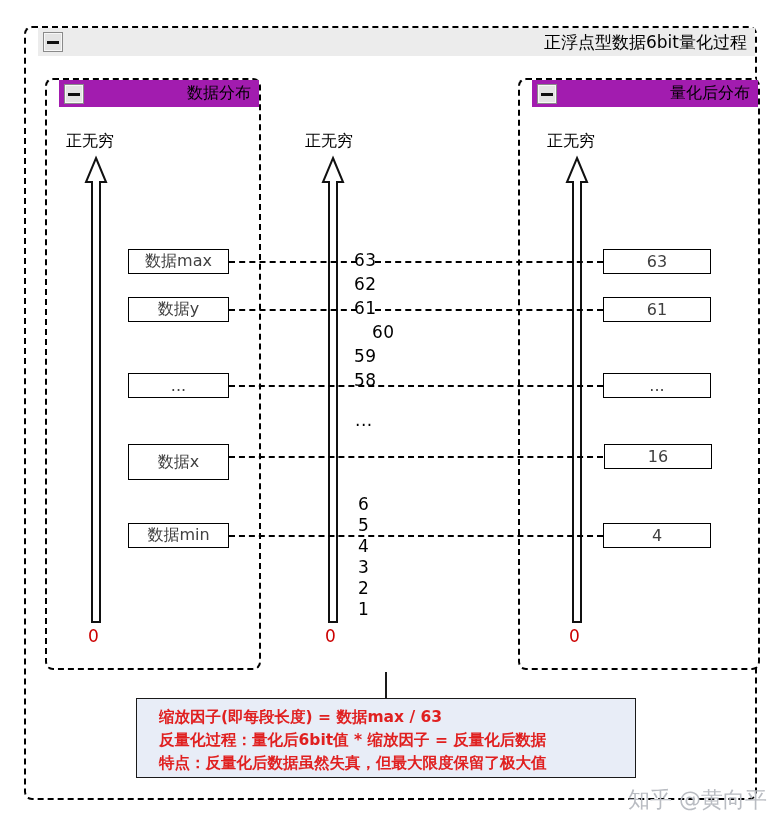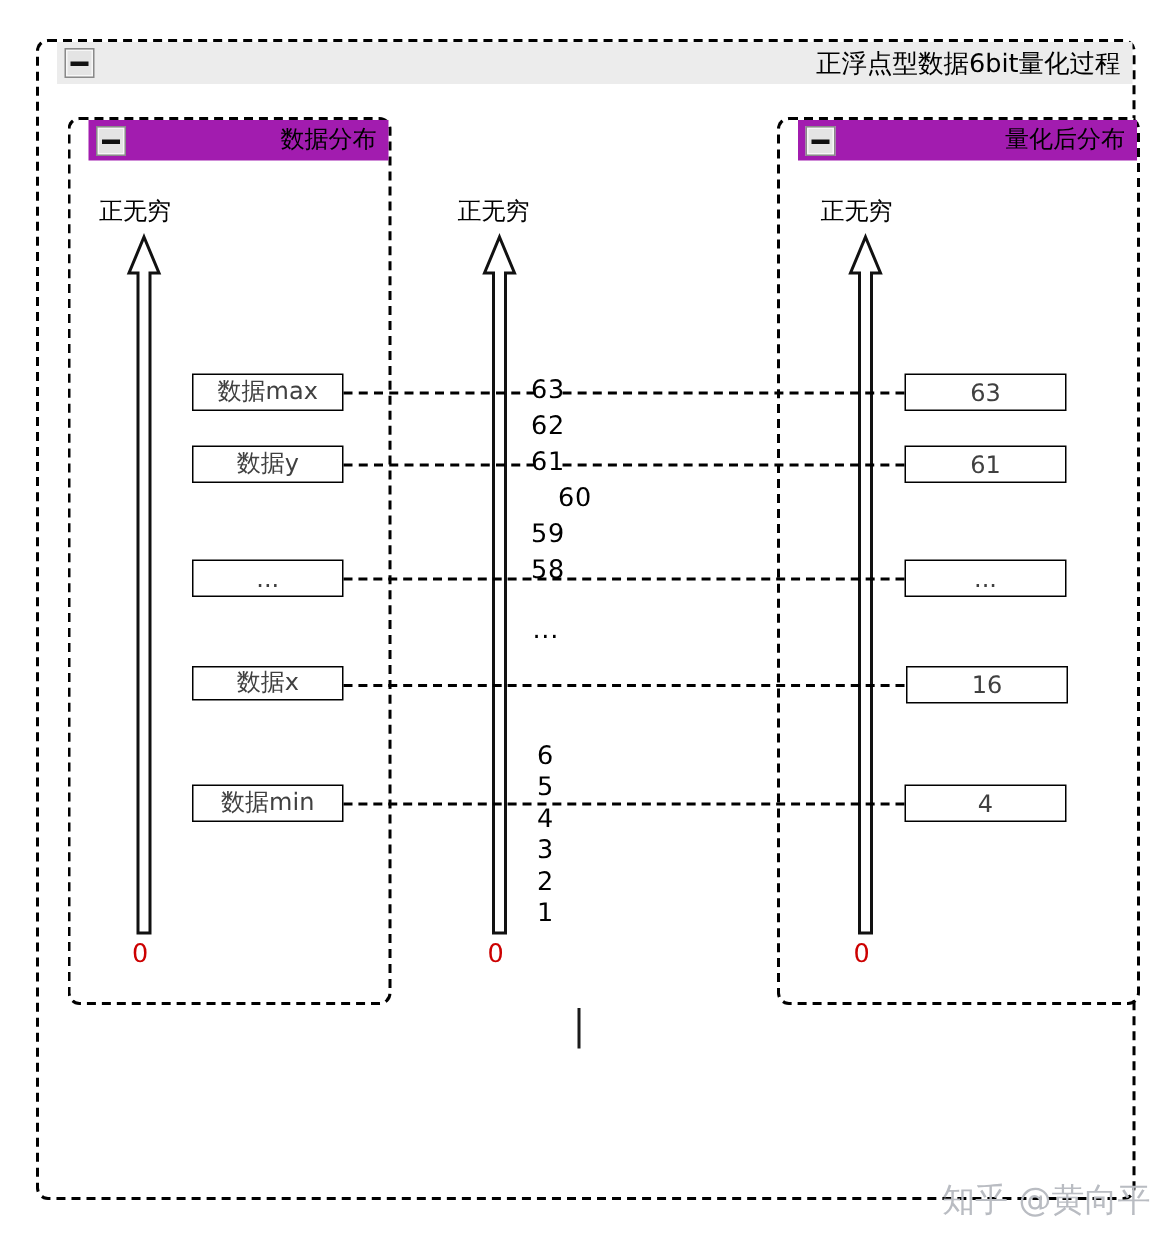--- a/index.html
+++ b/index.html
@@ -172,21 +172,21 @@
 
   <div class="databox" style="left:128px;top:249px;width:101px;height:25px;">
     <span>数据max</span>
   </div>
   <div class="databox" style="left:128px;top:297px;width:101px;height:25px;">
     <span>数据y</span>
   </div>
   <div class="databox" style="left:128px;top:373px;width:101px;height:25px;">
     <span>...</span>
   </div>
-  <div class="databox" style="left:128px;top:444px;width:101px;height:23px;">
+  <div class="databox" style="left:128px;top:444px;width:101px;height:36px;">
     <span>数据x</span>
   </div>
   <div class="databox" style="left:128px;top:523px;width:101px;height:25px;">
     <span>数据min</span>
   </div>
 
 
   <div class="inf-label" style="left:305px;top:131px;">正无穷</div>
   <div class="axis" style="left:321px;top:156px;">
     <svg width="24" height="468" viewBox="0 0 24 468">
@@ -248,16 +248,21 @@
   <div class="hconn" style="left:229px;top:309px;width:128px;"></div>
   <div class="hconn" style="left:375px;top:309px;width:228px;"></div>
 
   <div class="hconn" style="left:229px;top:385px;width:374px;"></div>
 
   <div class="hconn" style="left:229px;top:456px;width:374px;"></div>
 
   <div class="hconn" style="left:229px;top:535px;width:374px;"></div>
 
   <div class="note-stem"></div>
+  <div class="note">
+    <div class="note-line">缩放因子(即每段长度) = 数据max / 63</div>
+    <div class="note-line">反量化过程：量化后6bit值 * 缩放因子 = 反量化后数据</div>
+    <div class="note-line">特点：反量化后数据虽然失真，但最大限度保留了极大值</div>
+  </div>
 
   <div class="watermark">知乎 @黄向平</div>
 
 </div>
 
 </body></html>

